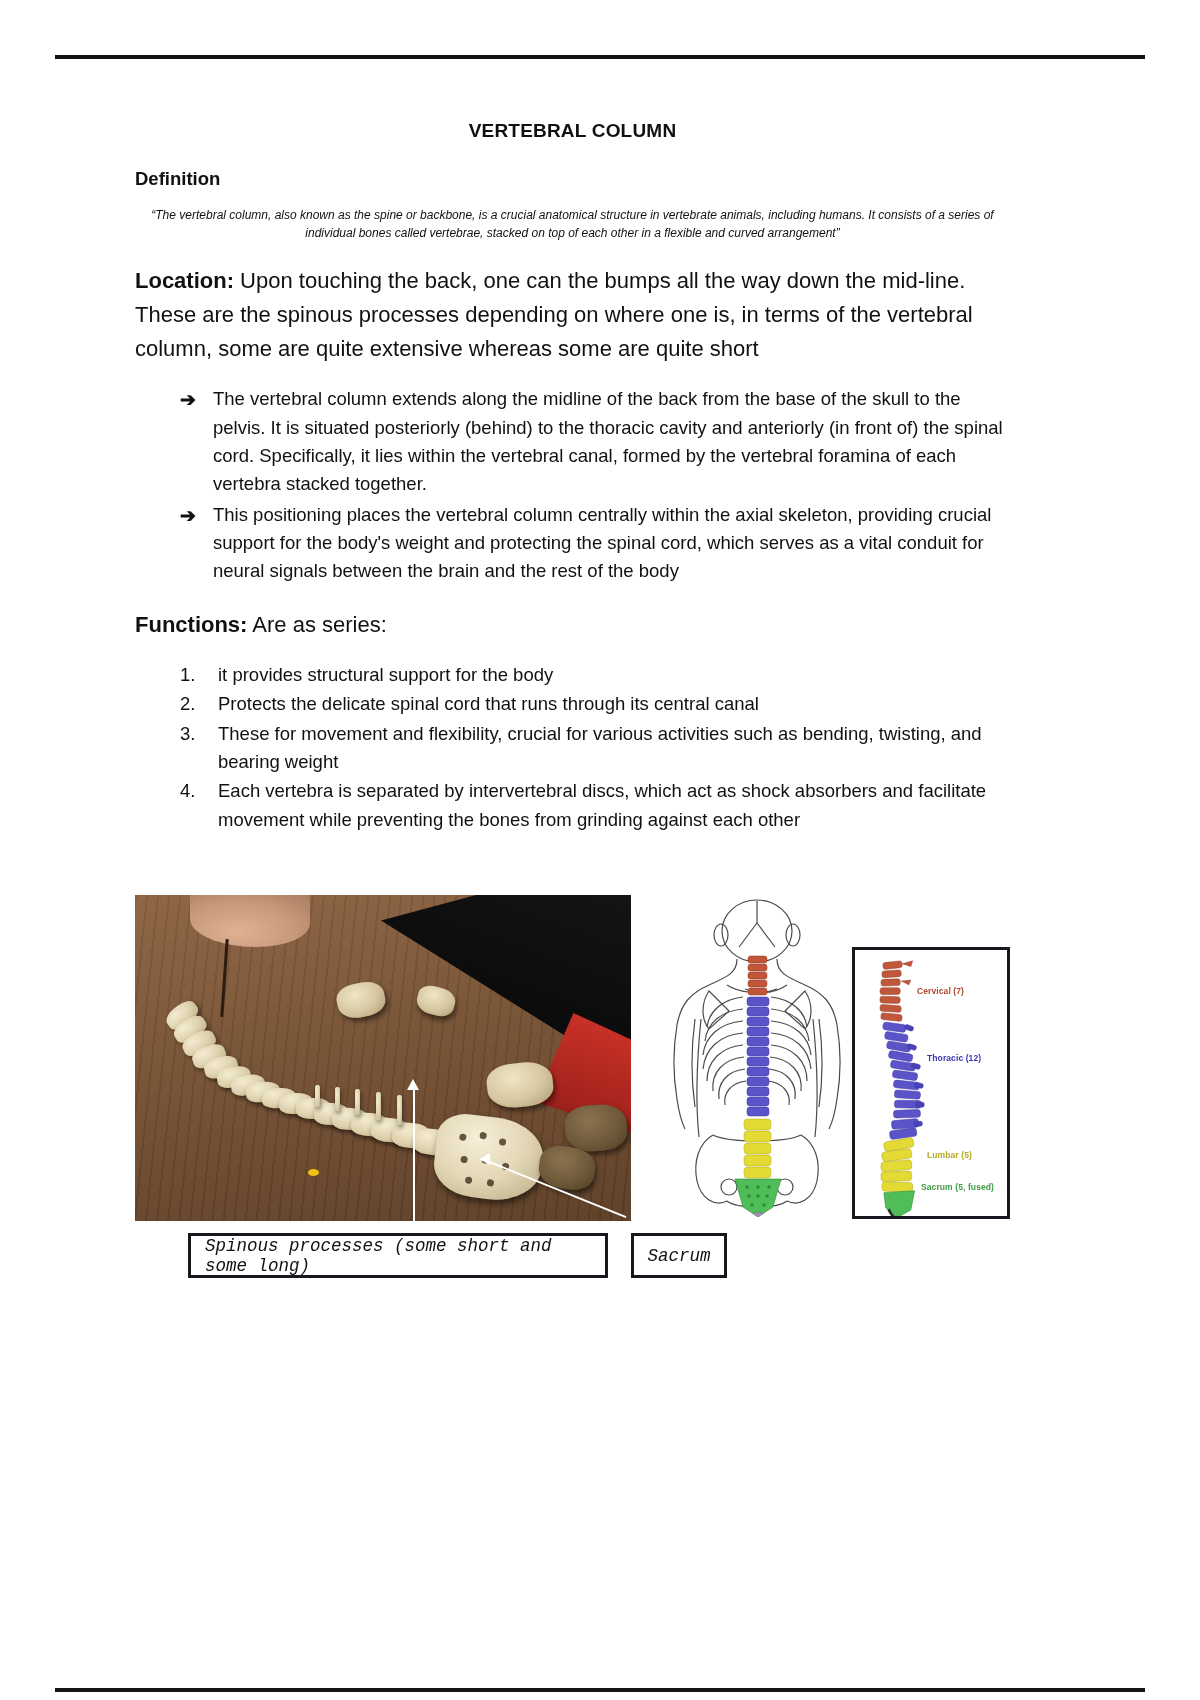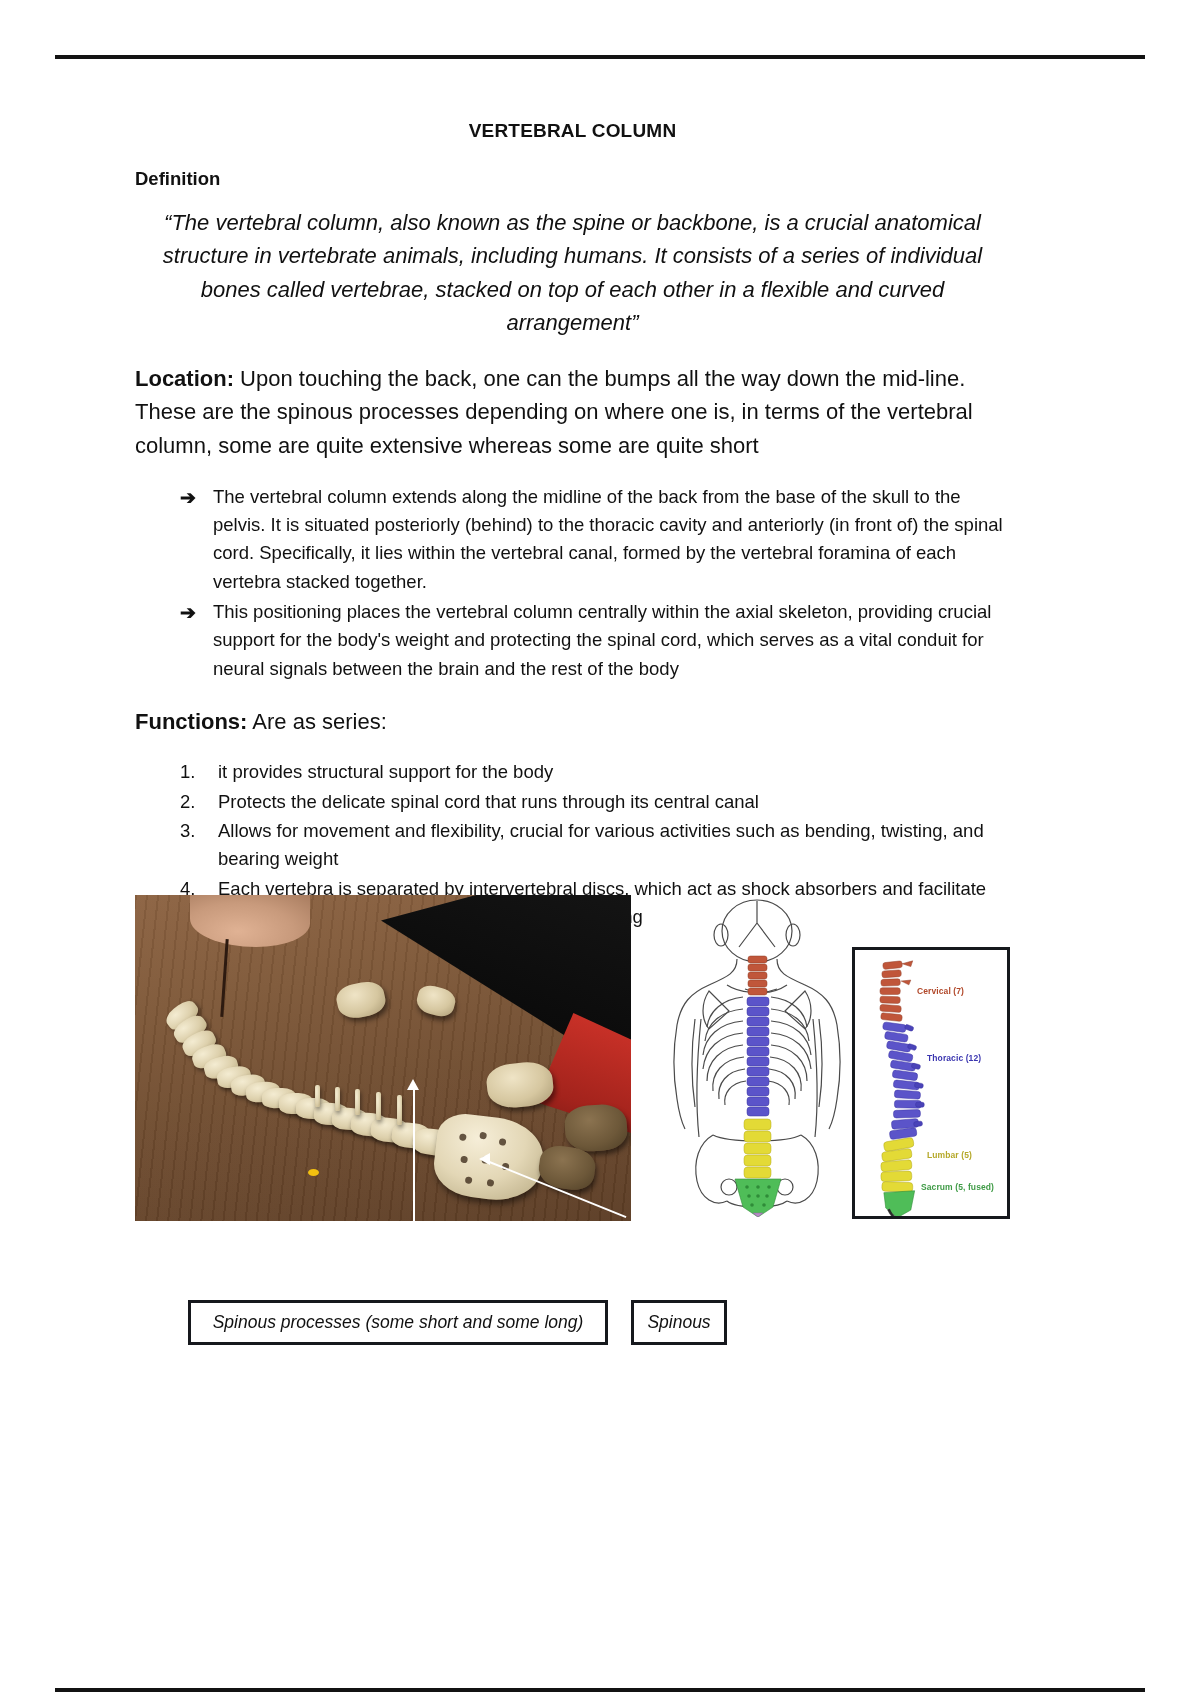--- a/index.html
+++ b/index.html
@@ -56,21 +56,21 @@
   }
 
   .section-head {
     font-size: 18.5px;
     font-weight: bold;
     margin: 0 0 16px 0;
     color: #111;
   }
 
   .definition-quote {
-    font-size: 22px;
+    font-size: 12px;
     font-style: italic;
     line-height: 1.52;
     text-align: center;
     margin: 0 0 22px 0;
     color: #111;
   }
 
   .para {
     font-size: 22px;
     line-height: 1.53;
@@ -294,23 +294,24 @@
     font-weight: bold;
     letter-spacing: 0.1px;
     white-space: nowrap;
     font-family: "Liberation Sans", sans-serif;
   }
 
   
   .caption-row {
     position: absolute;
     left: 135px;
-    top: 1300px;
+    top: 1233px;
     width: 875px;
     height: 46px;
+    font-family: Liberation Mono, monospace;
   }
   .caption-box {
     position: absolute;
     border: 3px solid #16181d;
     background: #fff;
     display: flex;
     align-items: center;
     justify-content: center;
     font-style: italic;
     font-size: 17.5px;
@@ -357,21 +358,21 @@
         <span class="arrow-glyph">➔</span>
         <span>This positioning places the vertebral column centrally within the axial skeleton, providing crucial support for the body's weight and protecting the spinal cord, which serves as a vital conduit for neural signals between the brain and the rest of the body</span>
       </li>
     </ul>
 
     <p class="para"><b>Functions:</b><span> Are as series:</span></p>
 
     <ol class="num-list">
       <li>it provides structural support for the body</li>
       <li>Protects the delicate spinal cord that runs through its central canal</li>
-      <li>Allows for movement and flexibility, crucial for various activities such as bending, twisting, and bearing weight</li>
+      <li>These for movement and flexibility, crucial for various activities such as bending, twisting, and bearing weight</li>
       <li>Each vertebra is separated by intervertebral discs, which act as shock absorbers and facilitate movement while preventing the bones from grinding against each other</li>
     </ol>
 
   </div>
 
   <div class="figures">
 
     <div class="photo-figure" aria-label="Photograph of a disarticulated vertebral column laid out on a wooden table with loose vertebrae">
       <div class="photo-table"></div>
       <div class="photo-dark-wall"></div>
@@ -588,16 +589,16 @@
         <div class="inset-label" style="left: 72px; top: 103px; color: rgb(59, 54, 176);">Thoracic (12)</div>
         <div class="inset-label" style="left: 72px; top: 200px; color: rgb(181, 168, 41);">Lumbar (5)</div>
         <div class="inset-label" style="left: 66px; top: 232px; color: rgb(63, 155, 70);">Sacrum (5, fused)</div>
         <div class="inset-label" style="left: 64px; top: 256px; color: rgb(204, 95, 168); margin-top: 24px;">Coccyx (4, fused)</div>
       </div>
     </div>
   </div>
 
   <div class="caption-row">
     <div class="caption-box caption-spinous">Spinous processes (some short and some long)</div>
-    <div class="caption-box caption-sacrum">Spinous</div>
+    <div class="caption-box caption-sacrum">Sacrum</div>
   </div>
 
 </div>
 
 </body></html>

